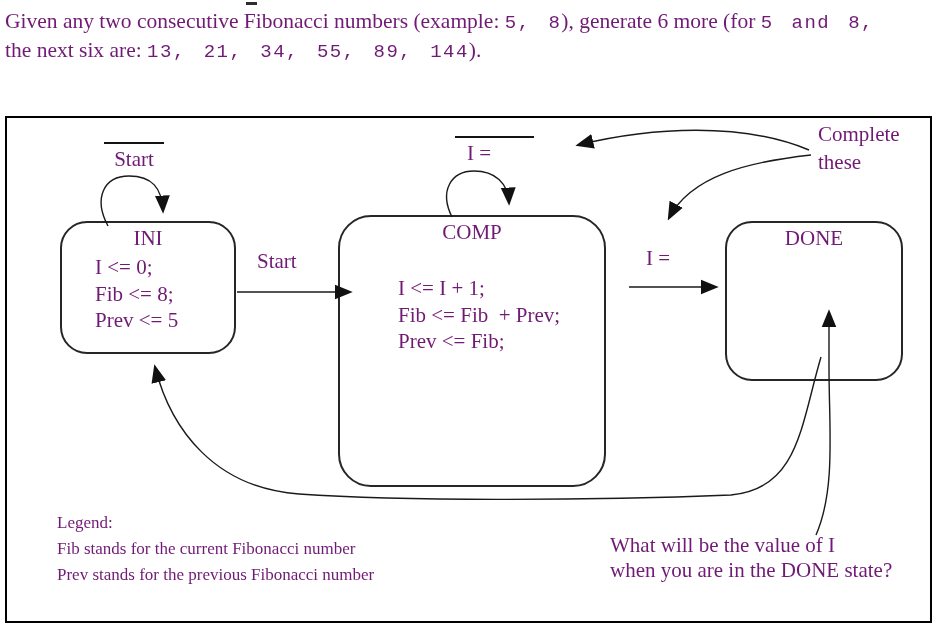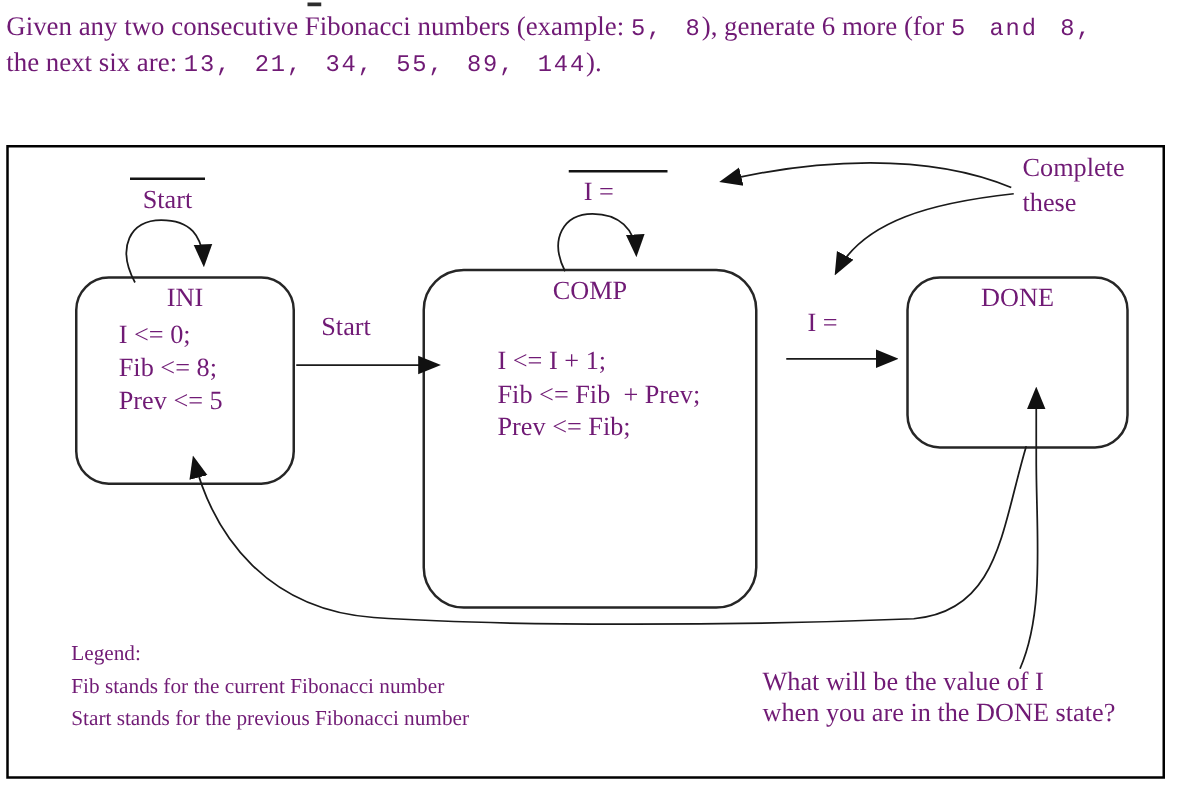--- a/index.html
+++ b/index.html
@@ -21,25 +21,25 @@
   .frame { position:absolute; left:5px; top:116px; width:927px; height:507px;
            border:2px solid #000; box-sizing:border-box; background:#fff; }
 
   
   .state { position:absolute; border:2px solid #262626; background:#fff;
            box-sizing:border-box; }
   .state .title { position:absolute; left:0; right:0; top:3px; text-align:center;
                   font-size:21px; }
   .state .body { position:absolute; font-size:21px; line-height:26.5px; }
   .state .body div { white-space:pre; }
-  #ini  { left:60px;  top:221px; width:176px; height:167px; border-radius:27px; }
+  #ini  { left:60px;  top:221px; width:176px; height:133px; border-radius:27px; }
   #ini .body  { left:33px; top:31px; }
   #comp { left:338px; top:215px; width:268px; height:272px; border-radius:33px; }
   #comp .body { left:58px; top:58px; }
-  #done { left:725px; top:221px; width:178px; height:138px; border-radius:27px;padding-left:16px; }
+  #done { left:725px; top:221px; width:178px; height:160px; border-radius:27px;padding-left:16px; }
 
   
   .olabel { position:absolute; border-top:2px solid #141414; font-size:21px;
             box-sizing:border-box; }
   #lbl-ini-loop  { left:104px; top:142px; width:60px; text-align:center; padding-top:3px; }
   #lbl-comp-loop { left:455px; top:136px; width:79px; padding:3px 0 0 12px; }
   .tlabel { position:absolute; font-size:21px; }
   #lbl-ini-comp  { left:257px; top:249px; }
   #lbl-comp-done { left:646px; top:246px; }
 
@@ -120,16 +120,16 @@
   </div>
 
   <div id="complete">
     <span class="ann-line">Complete</span>
     <span class="ann-line">these</span>
   </div>
 
   <div id="legend">
     <span class="ann-line">Legend:</span>
     <span class="ann-line">Fib stands for the current Fibonacci number</span>
-    <span class="ann-line">Start stands for the previous Fibonacci number</span>
+    <span class="ann-line">Prev stands for the previous Fibonacci number</span>
   </div>
 
 </div>
 
 </body></html>

